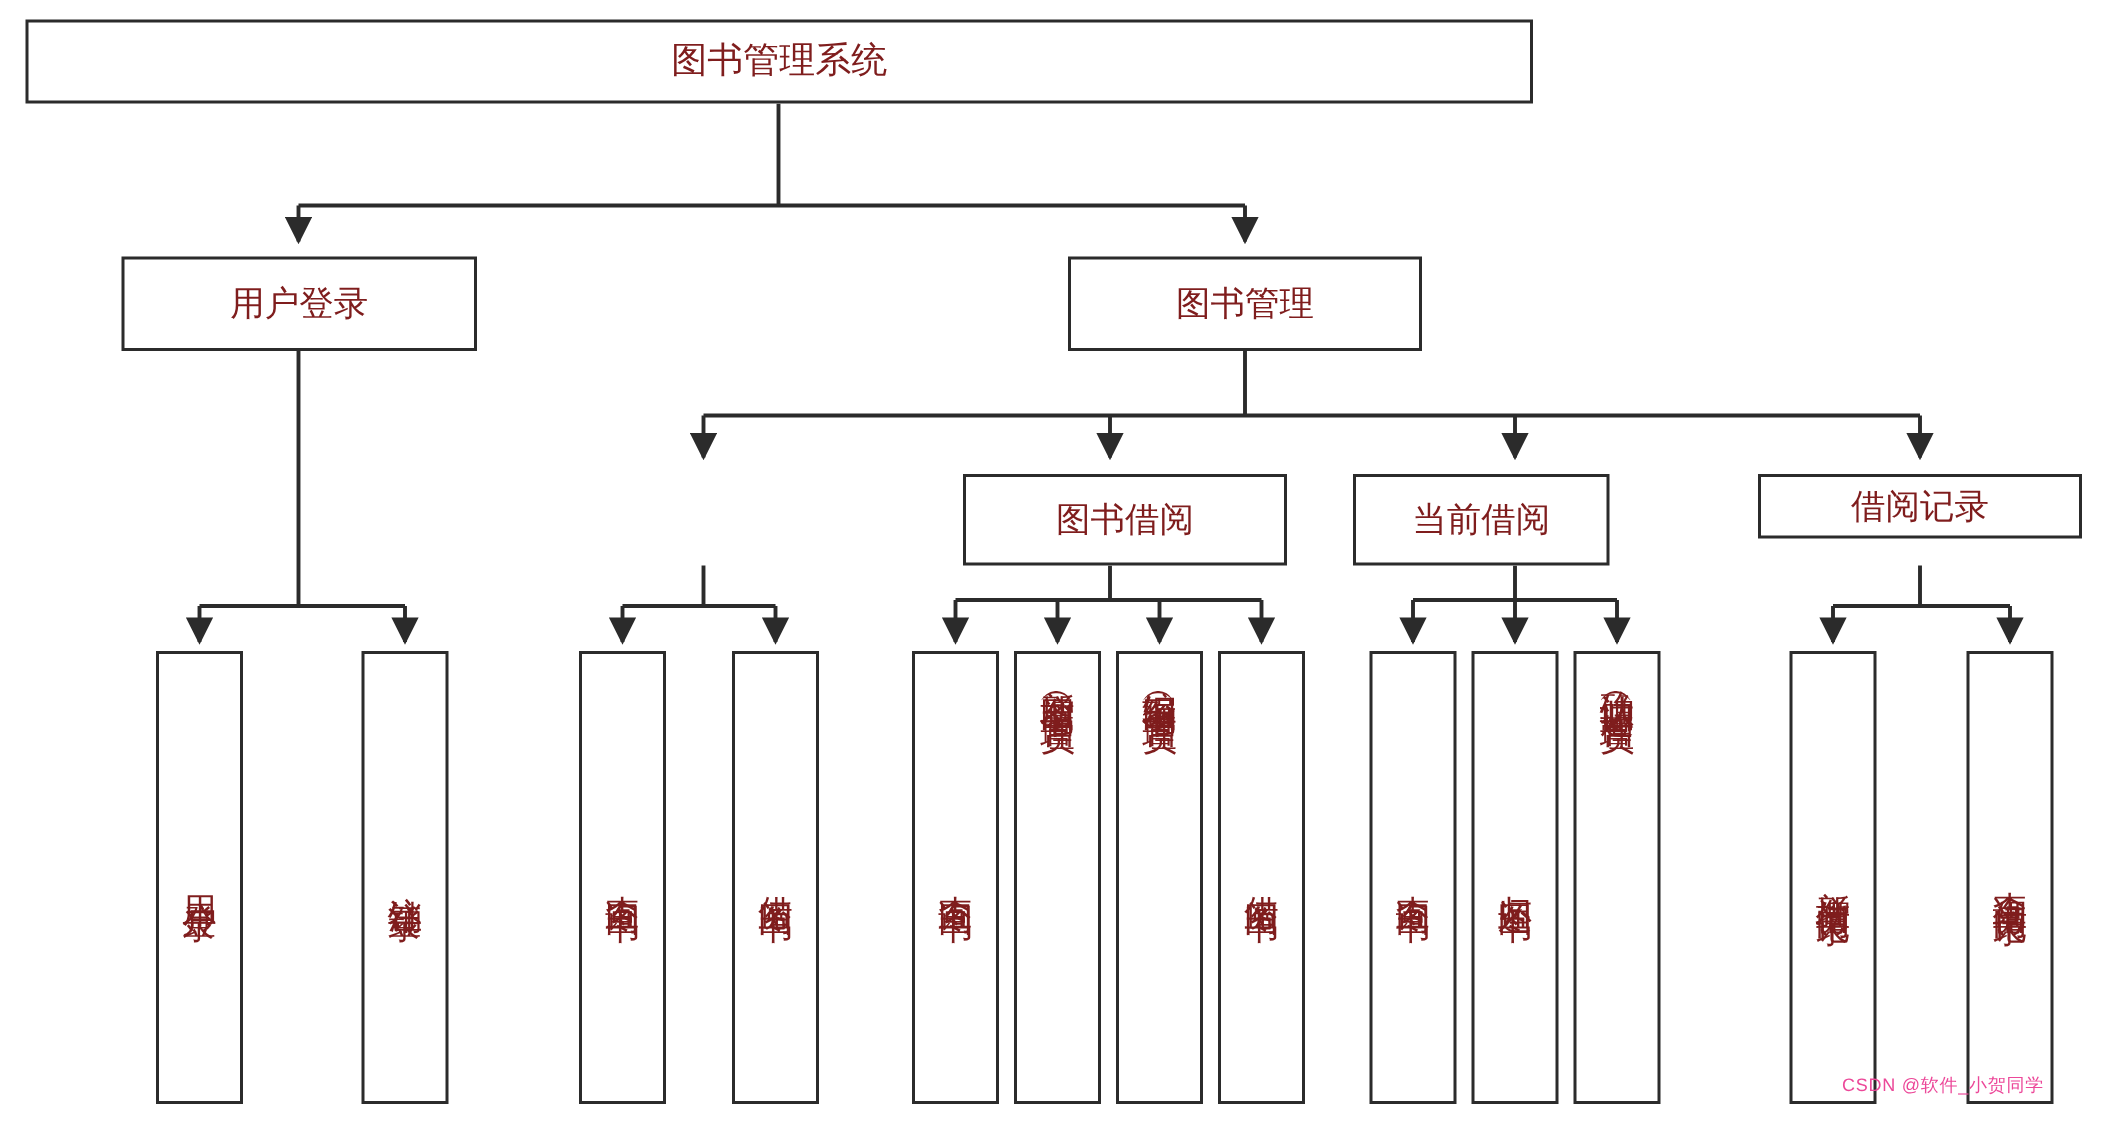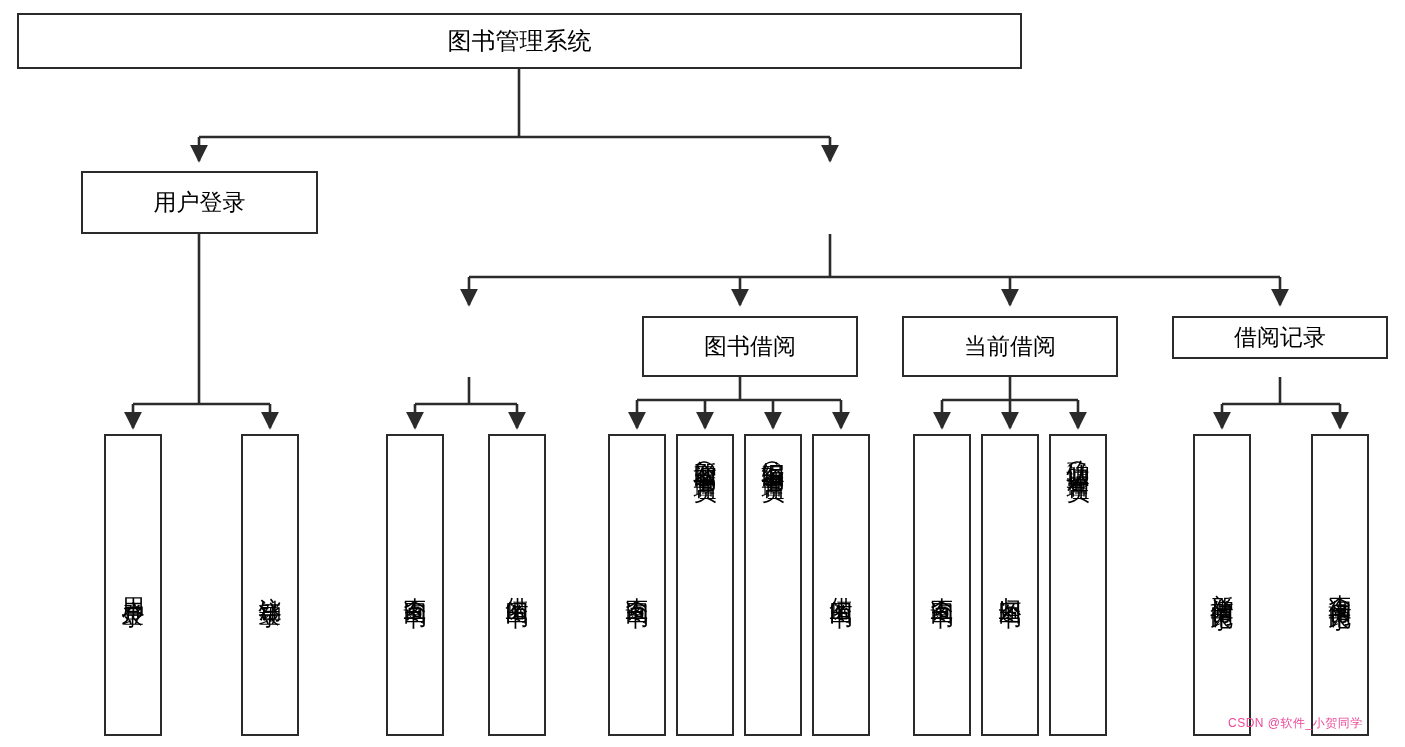--- a/index.html
+++ b/index.html
@@ -30,21 +30,21 @@
     position: absolute;
     box-sizing: border-box;
     background: #ffffff;
     border: 2px solid #2b2b2b;
     display: flex;
     align-items: center;
     justify-content: center;
     z-index: 2;
   }
   .node-label {
-    color: #000000;
+    color: #7f1d1d;
     line-height: 1.12;
     text-align: center;
     white-space: pre;
   }
   
   .node.horiz .node-label {
     font-size: 23px;
     writing-mode: horizontal-tb;
   }
   .node.root .node-label {
@@ -137,27 +137,30 @@
   </svg>
 
   <div class="node horiz root" style="left:17px; top:13px; width:1005px; height:56px;">
     <span class="node-label">图书管理系统</span>
   </div>
 
   <div class="node horiz" style="left:81px; top:171px; width:237px; height:63px;">
     <span class="node-label">用户登录</span>
   </div>
 
+  <div class="node horiz" style="left:712px; top:171px; width:236px; height:63px;">
+    <span class="node-label">图书管理</span>
+  </div>
 
 
   <div class="node horiz" style="left:632px; top:316px; width:216px; height:61px;margin-left:10px;">
     <span class="node-label">图书借阅</span>
   </div>
 
-  <div class="node horiz" style="left:902px; top:316px; width:216px; height:61px;">
+  <div class="node horiz" style="left:902px; top:316px; width:171px; height:61px;">
     <span class="node-label">当前借阅</span>
   </div>
 
   <div class="node horiz" style="left:1172px; top:316px; width:216px; height:43px;">
     <span class="node-label">借阅记录</span>
   </div>
 
   <div class="node vert centered" style="left:104px; top:434px; width:58px; height:302px;">
     <span class="node-label">用户登录</span>
   </div>

